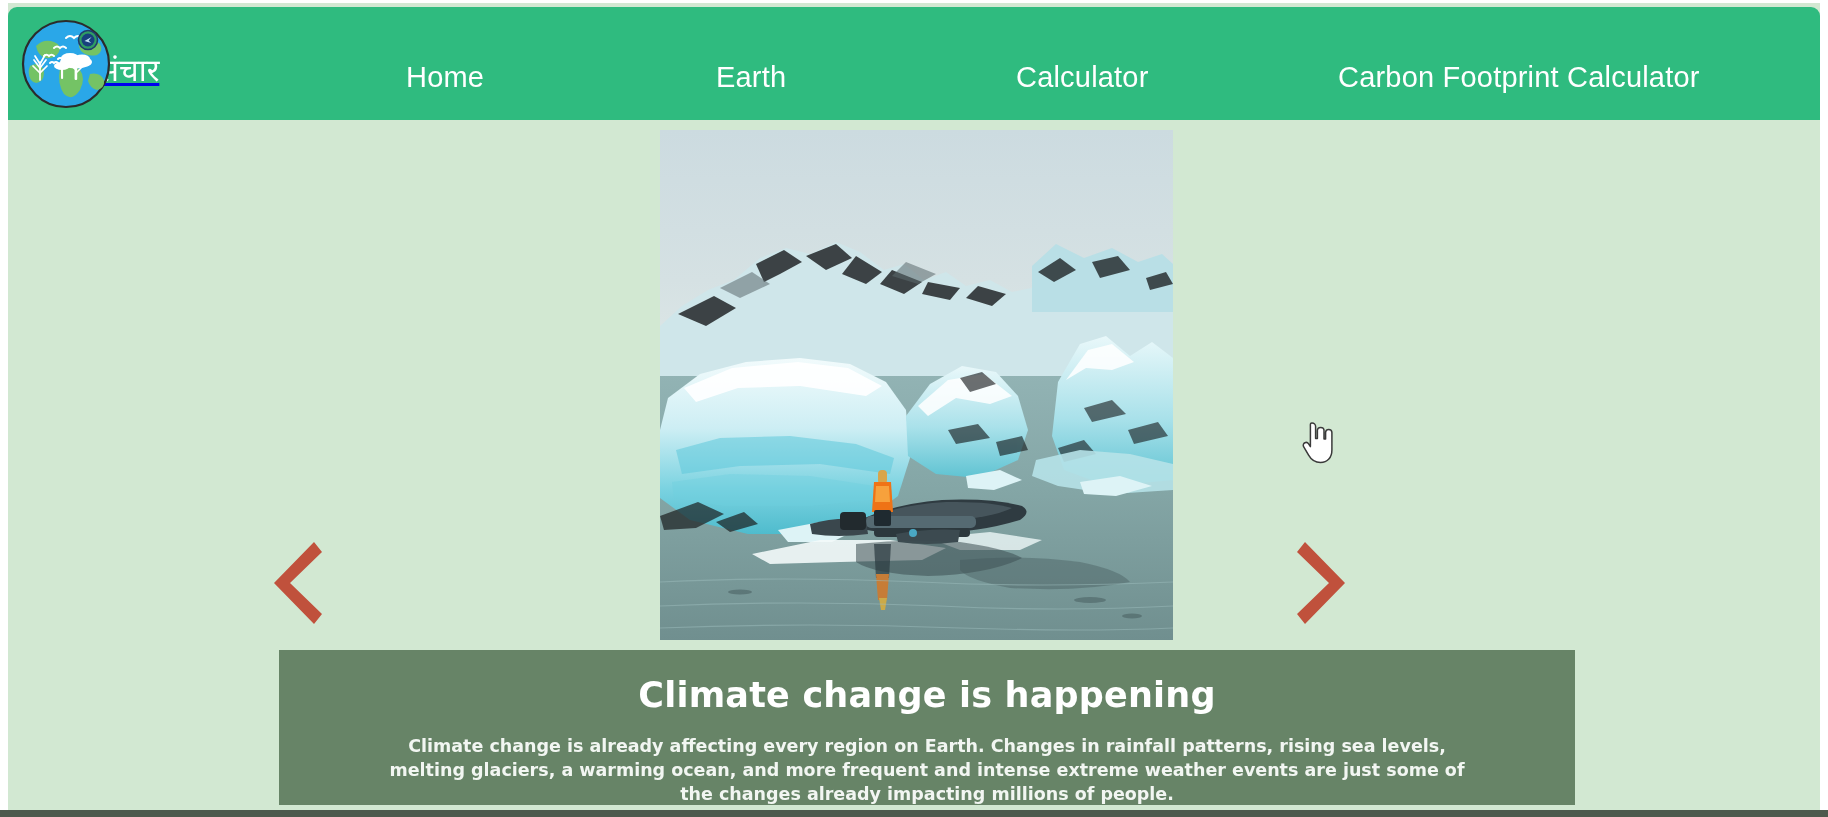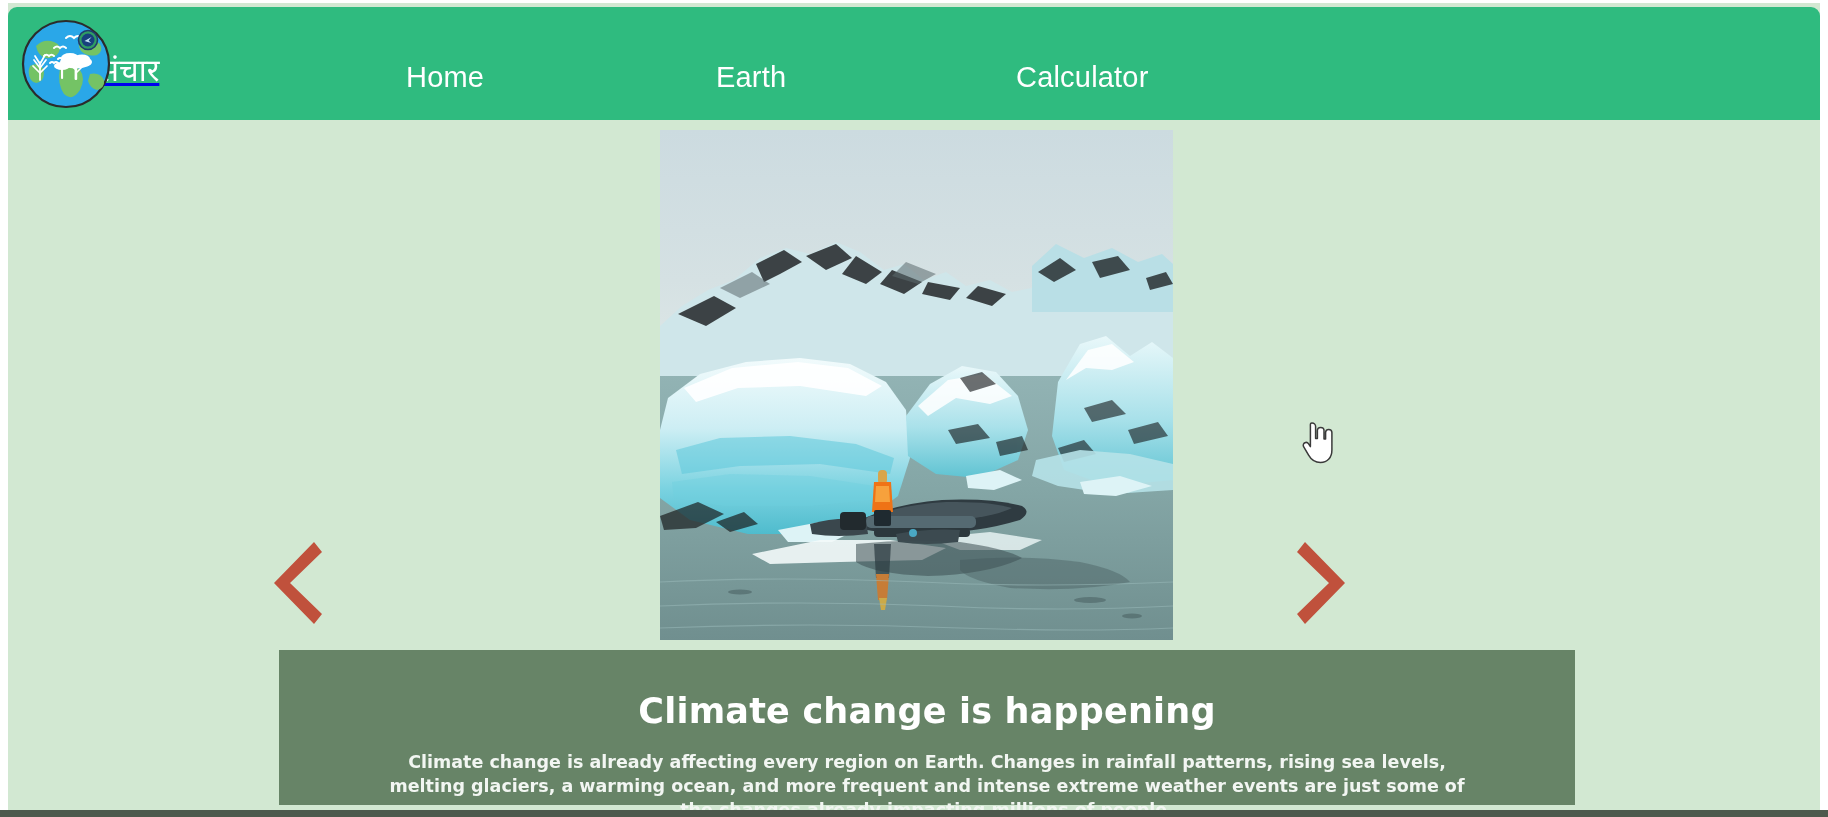--- a/index.html
+++ b/index.html
@@ -138,21 +138,21 @@
   .arrow-next { left: 1268px; }
 
   
   .caption {
     position: absolute;
     left: 271px;
     top: 530px;
     width: 1296px;
     height: 155px;
     background: #678467;
-    padding-top: 40px;
+    padding-top: 24px;
   }
 
   .caption-title {
     text-align: center;
     color: #ffffff;
     font-family: "DejaVu Sans", sans-serif;
     font-size: 35px;
     font-weight: bold;
     letter-spacing: 0.2px;
     line-height: 1.2;
@@ -264,20 +264,21 @@
           </g>
         </svg>
       </span>
       <span class="brand-name">संचार</span>
     </a>
 
     <div class="nav-links">
       <a class="nav-link pos-home" href="#">Home</a>
       <a class="nav-link pos-news" href="#">Earth</a>
       <a class="nav-link pos-resources" href="#">Calculator</a>
+      <a class="nav-link pos-calc" href="#">Carbon Footprint Calculator</a>
     </div>
   </nav>
 
   <div class="carousel">
 
     <div class="slide-image">
       <svg viewBox="0 0 513 510" xmlns="http://www.w3.org/2000/svg" preserveAspectRatio="none">
         <defs>
           <linearGradient id="sky" x1="0" y1="0" x2="0" y2="1">
             <stop offset="0%" stop-color="#ccdbe0"></stop>

